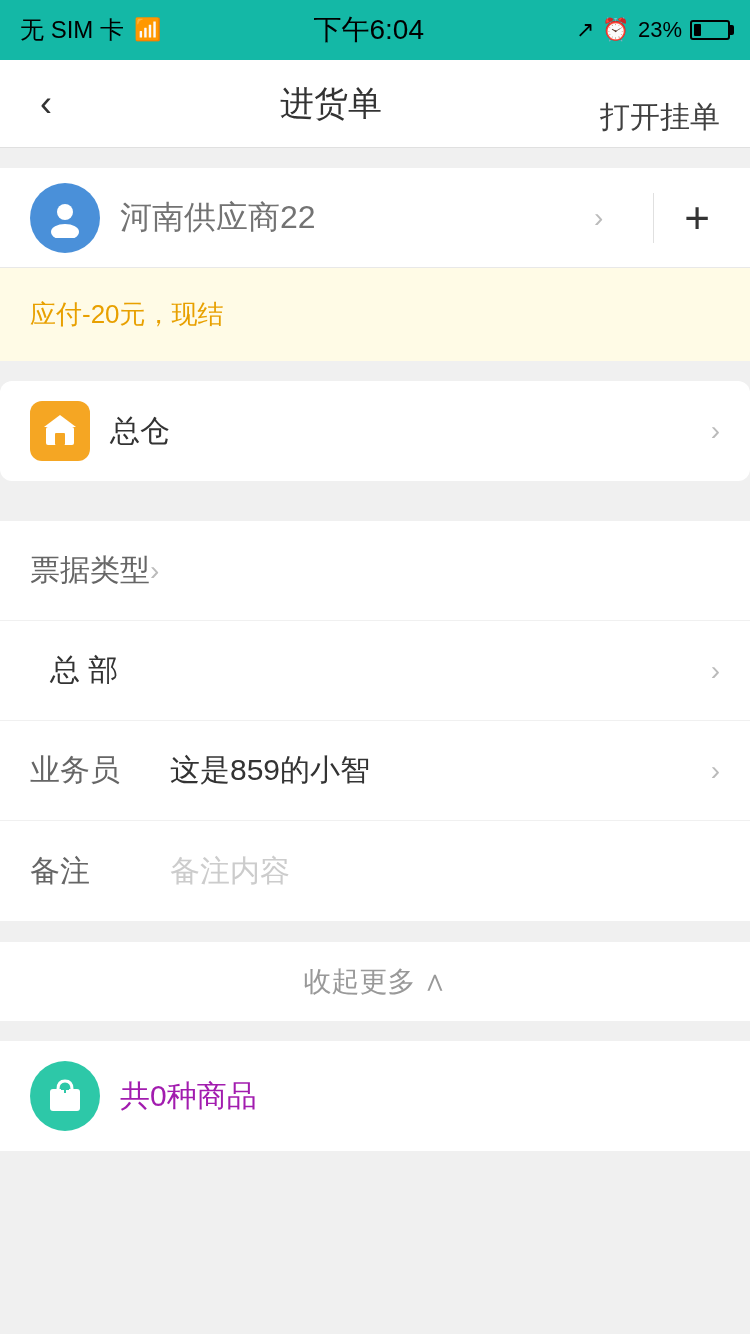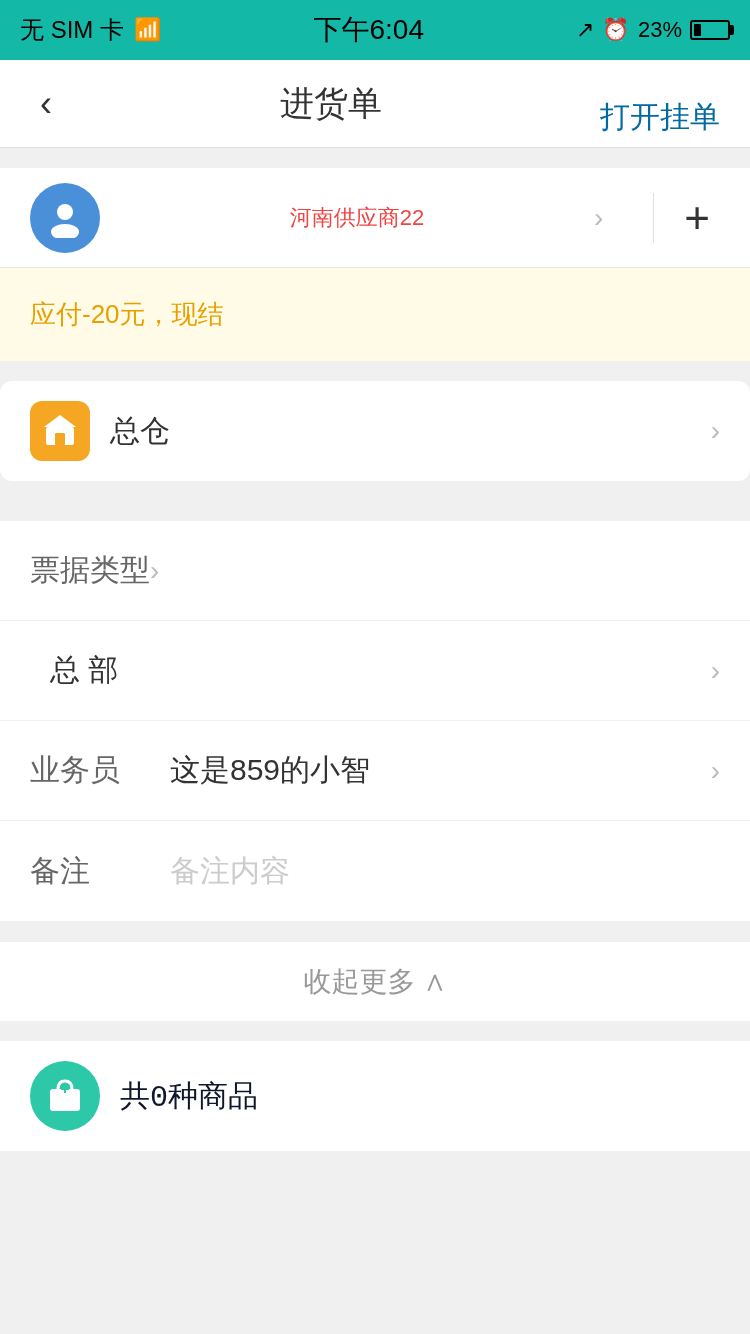--- a/index.html
+++ b/index.html
@@ -54,21 +54,21 @@
       cursor: pointer;
       padding: 10px;
     }
     .nav-title {
       font-size: 34px;
       font-weight: 500;
       color: #333;
     }
     .nav-action {
       font-size: 30px;
-      color: #0369a1;
+      color: #404040;
       cursor: pointer;
       margin-top: 28px;
     }
 
     
     .section-divider {
       height: 20px;
       background: #f0f0f0;
     }
 
@@ -88,23 +88,22 @@
       margin-right: 20px; flex-shrink: 0;
     }
     .avatar-person {
       width: 40px; height: 40px;
       color: #fff;
       font-size: 36px;
       display: flex; align-items: center; justify-content: center;
     }
     .supplier-name {
       flex: 1;
-      font-size: 22px;
-      color: #ef4444;
-      text-align: center;
+      font-size: 32px;
+      color: #737373;
     }
     .supplier-arrow {
       font-size: 28px;
       color: #bbb;
       margin-right: 30px;
     }
     .supplier-add {
       font-size: 44px;
       color: #333;
       cursor: pointer;
@@ -204,22 +203,21 @@
     .product-icon {
       width: 70px; height: 70px; border-radius: 50%;
       background: #2dc8a8;
       display: flex; align-items: center; justify-content: center;
       margin-right: 20px;
       flex-shrink: 0;
     }
     .product-count {
       flex: 1;
       font-size: 30px;
-      color: #0f172a;
-      font-family: Liberation Mono, monospace;
+      color: #a21caf;
     }
     .select-btn {
       background: #4A90E2;
       color: #fff;
       border: none;
       border-radius: 10px;
       padding: 20px 36px;
       font-size: 30px;
       display: flex;
       align-items: center;

